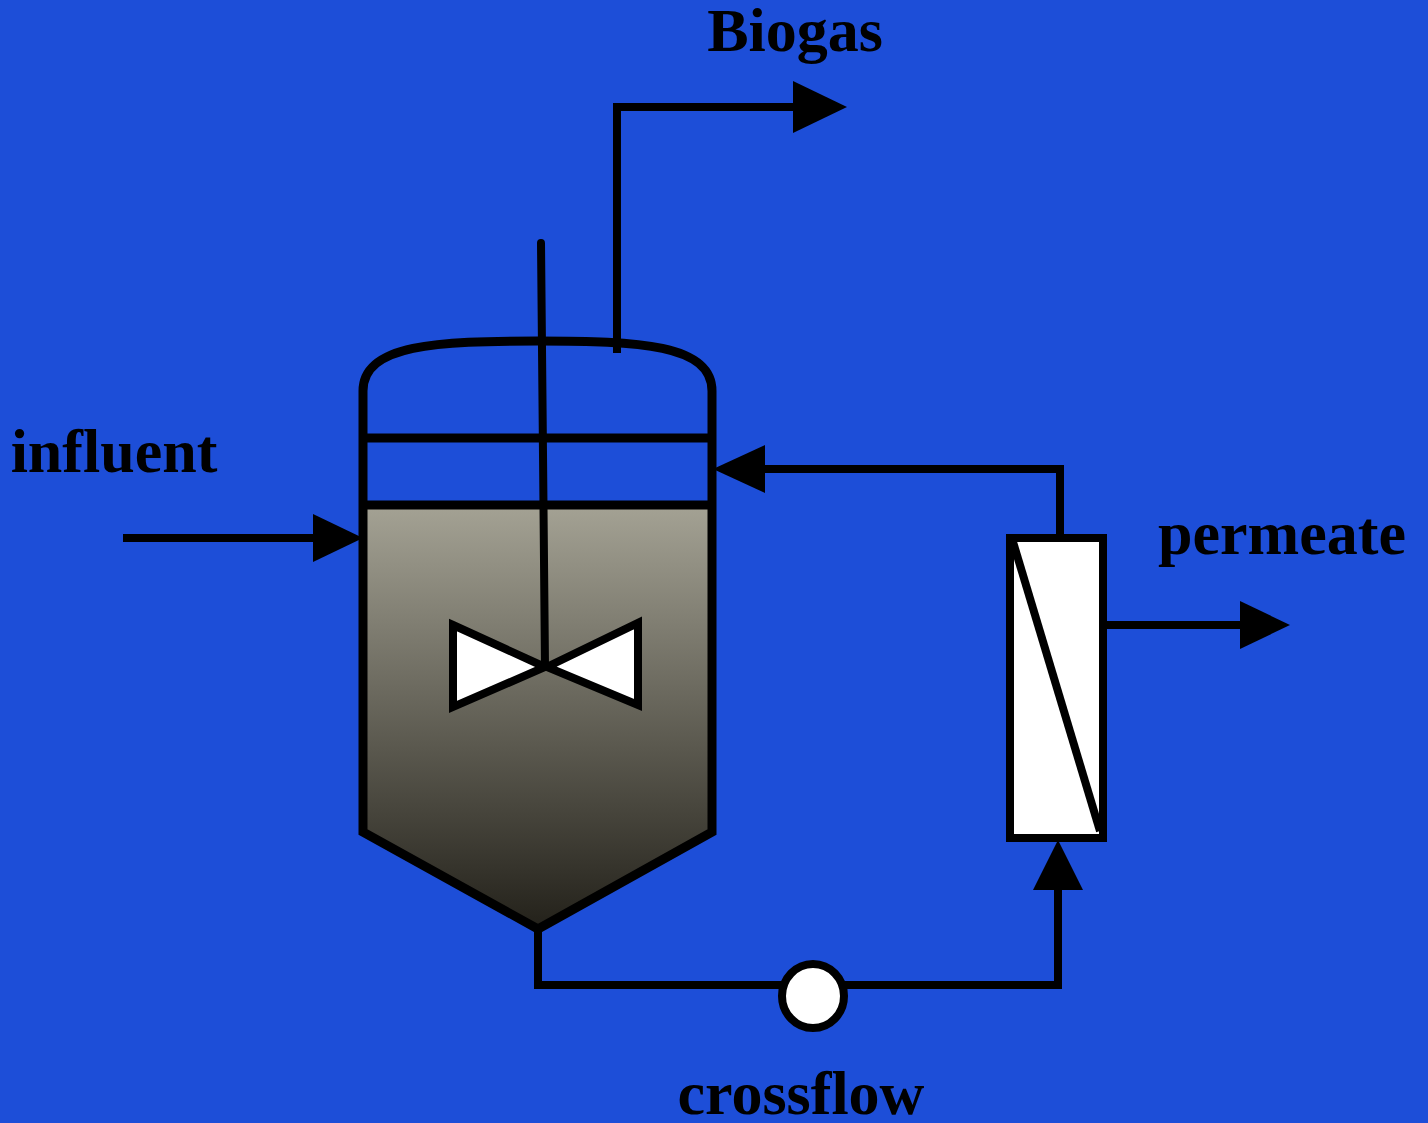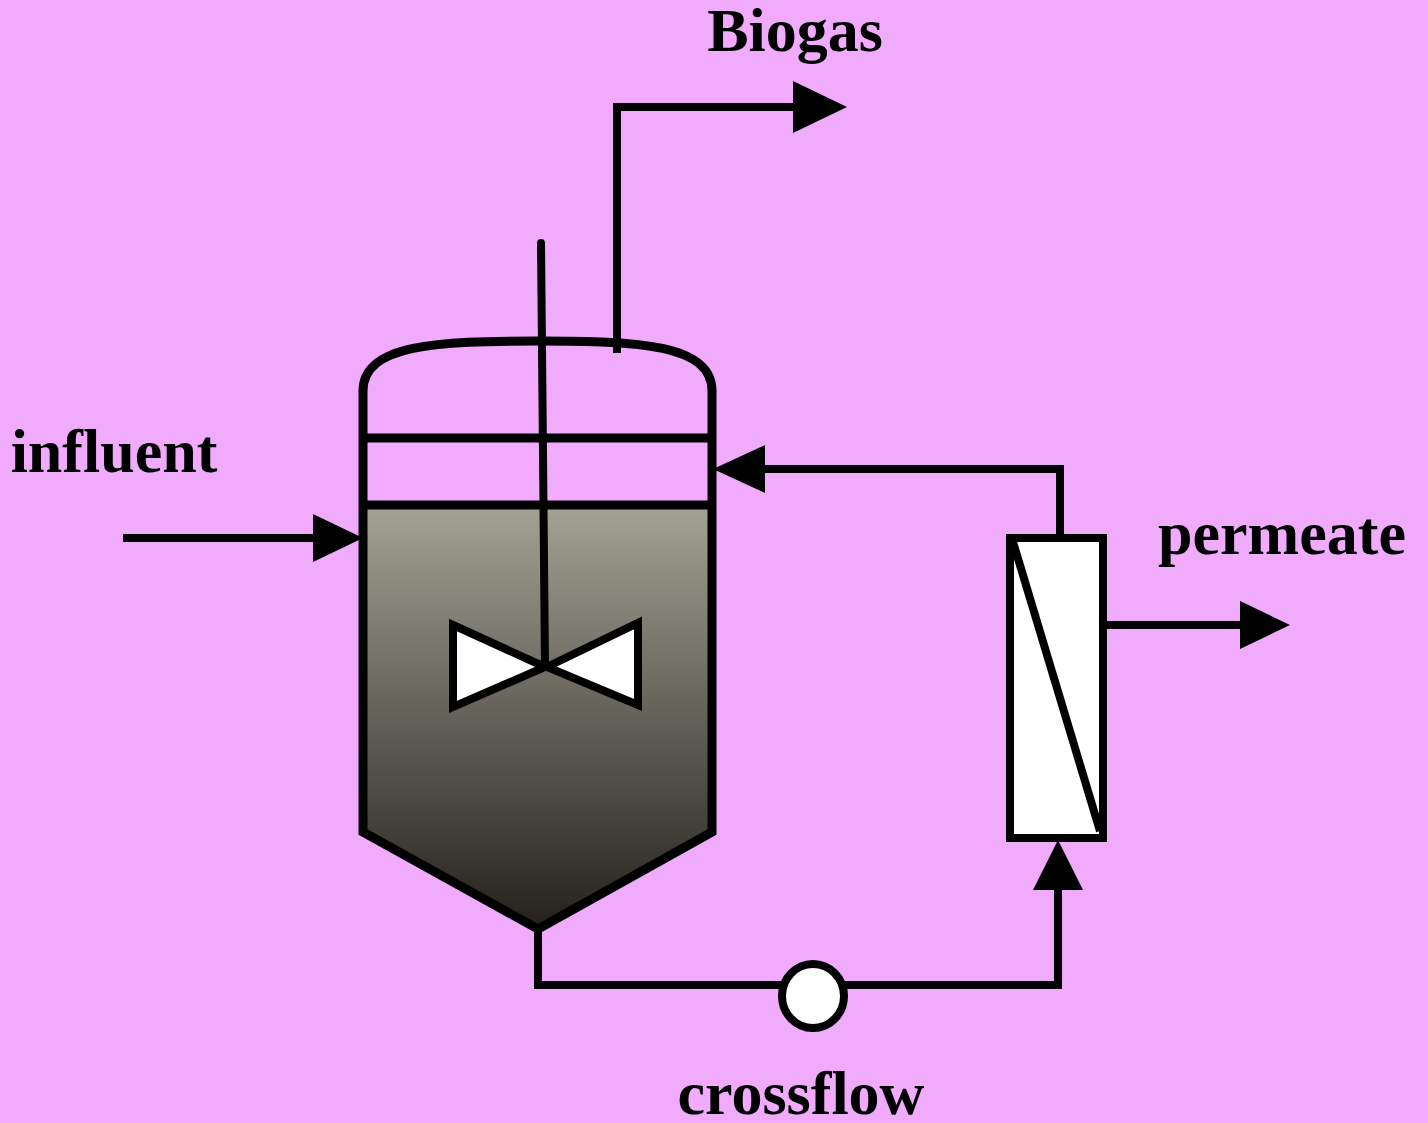--- a/index.html
+++ b/index.html
@@ -4,21 +4,21 @@
 <style>
   html, body {
     margin: 0;
     padding: 0;
     background: #ffffff;
   }
   .stage {
     position: relative;
     width: 1428px;
     height: 1123px;
-    background: #f0abfc;
+    background: #1d4ed8;
     overflow: hidden;
     font-family: "Liberation Serif", serif;
   }
   svg.diagram {
     display: block;
     width: 1428px;
     height: 1123px;
   }
   text.lbl {
     font-family: "Liberation Serif", serif;

